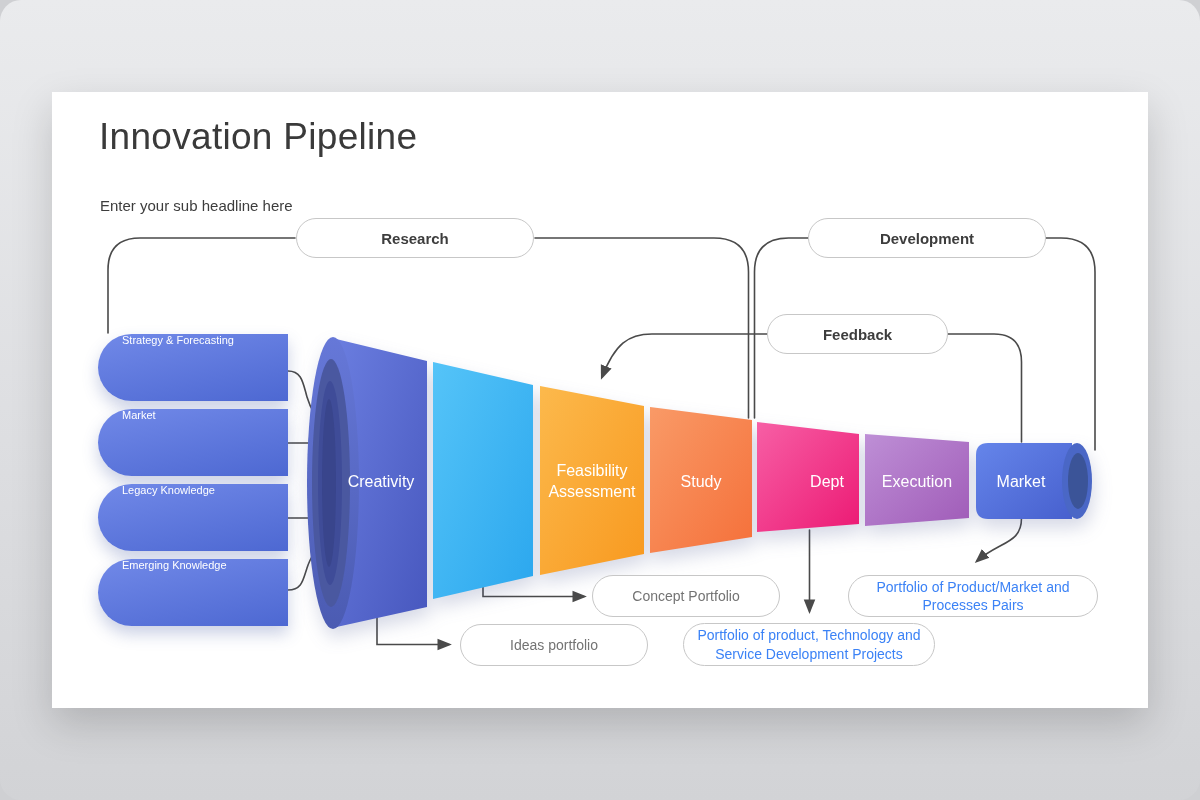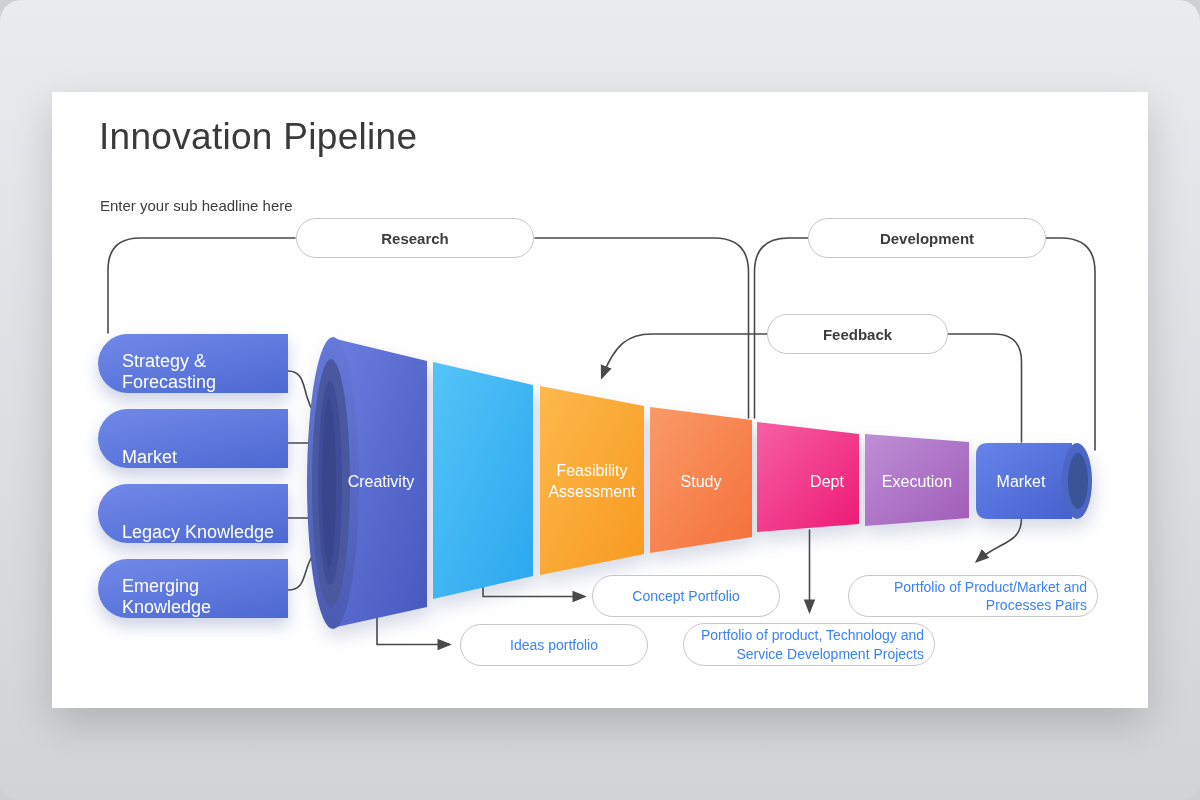--- a/index.html
+++ b/index.html
@@ -17,31 +17,31 @@
     position:absolute;left:99px;top:116px;font-size:37px;color:#3a3a3a;
     letter-spacing:.3px;z-index:3;
   }
   .subtitle{
     position:absolute;left:100px;top:173px;font-size:15px;color:#3d3d3d;z-index:3;margin-top:24px;
   }
   svg.diagram{position:absolute;left:0;top:0;z-index:2;}
   .pill{
     position:absolute;background:#fff;border:1.5px solid #c7c7c7;border-radius:22px;
     display:flex;align-items:center;justify-content:center;color:#3d3d3d;
-    text-align:right;box-sizing:border-box;z-index:4;
+    text-align:center;box-sizing:border-box;z-index:4;
   }
   .pill.bold{font-weight:bold;font-size:15px;}
-  .pill.plain{font-size:14px;color:#3b82f6;}
+  .pill.plain{font-size:14px;color:#737373;}
   .pill.small{font-size:14px;line-height:1.3;color:#3b82f6;padding:0 10px;}
   .input-box{
-    position:absolute;left:98px;width:190px;height:59px;
+    position:absolute;left:98px;width:190px;height:67px;
     border-radius:34px 0 0 34px;
     background:linear-gradient(168deg,#7189E8 0%,#4D68D2 100%);
-    color:#fff;display:flex;align-items:flex-end;padding-left:24px;
-    font-size:18px;box-sizing:border-box;z-index:3;
+    color:#fff;display:flex;align-items:flex-start;padding-left:24px;
+    font-size:11px;box-sizing:border-box;z-index:3;
     box-shadow:0 8px 16px rgba(70,90,160,.28);
   }
   .stage-label{
     position:absolute;color:#fff;font-size:16px;line-height:1.3;
     display:flex;align-items:center;justify-content:center;text-align:center;
     z-index:3;
   }
 </style>
 </head>
 <body>

